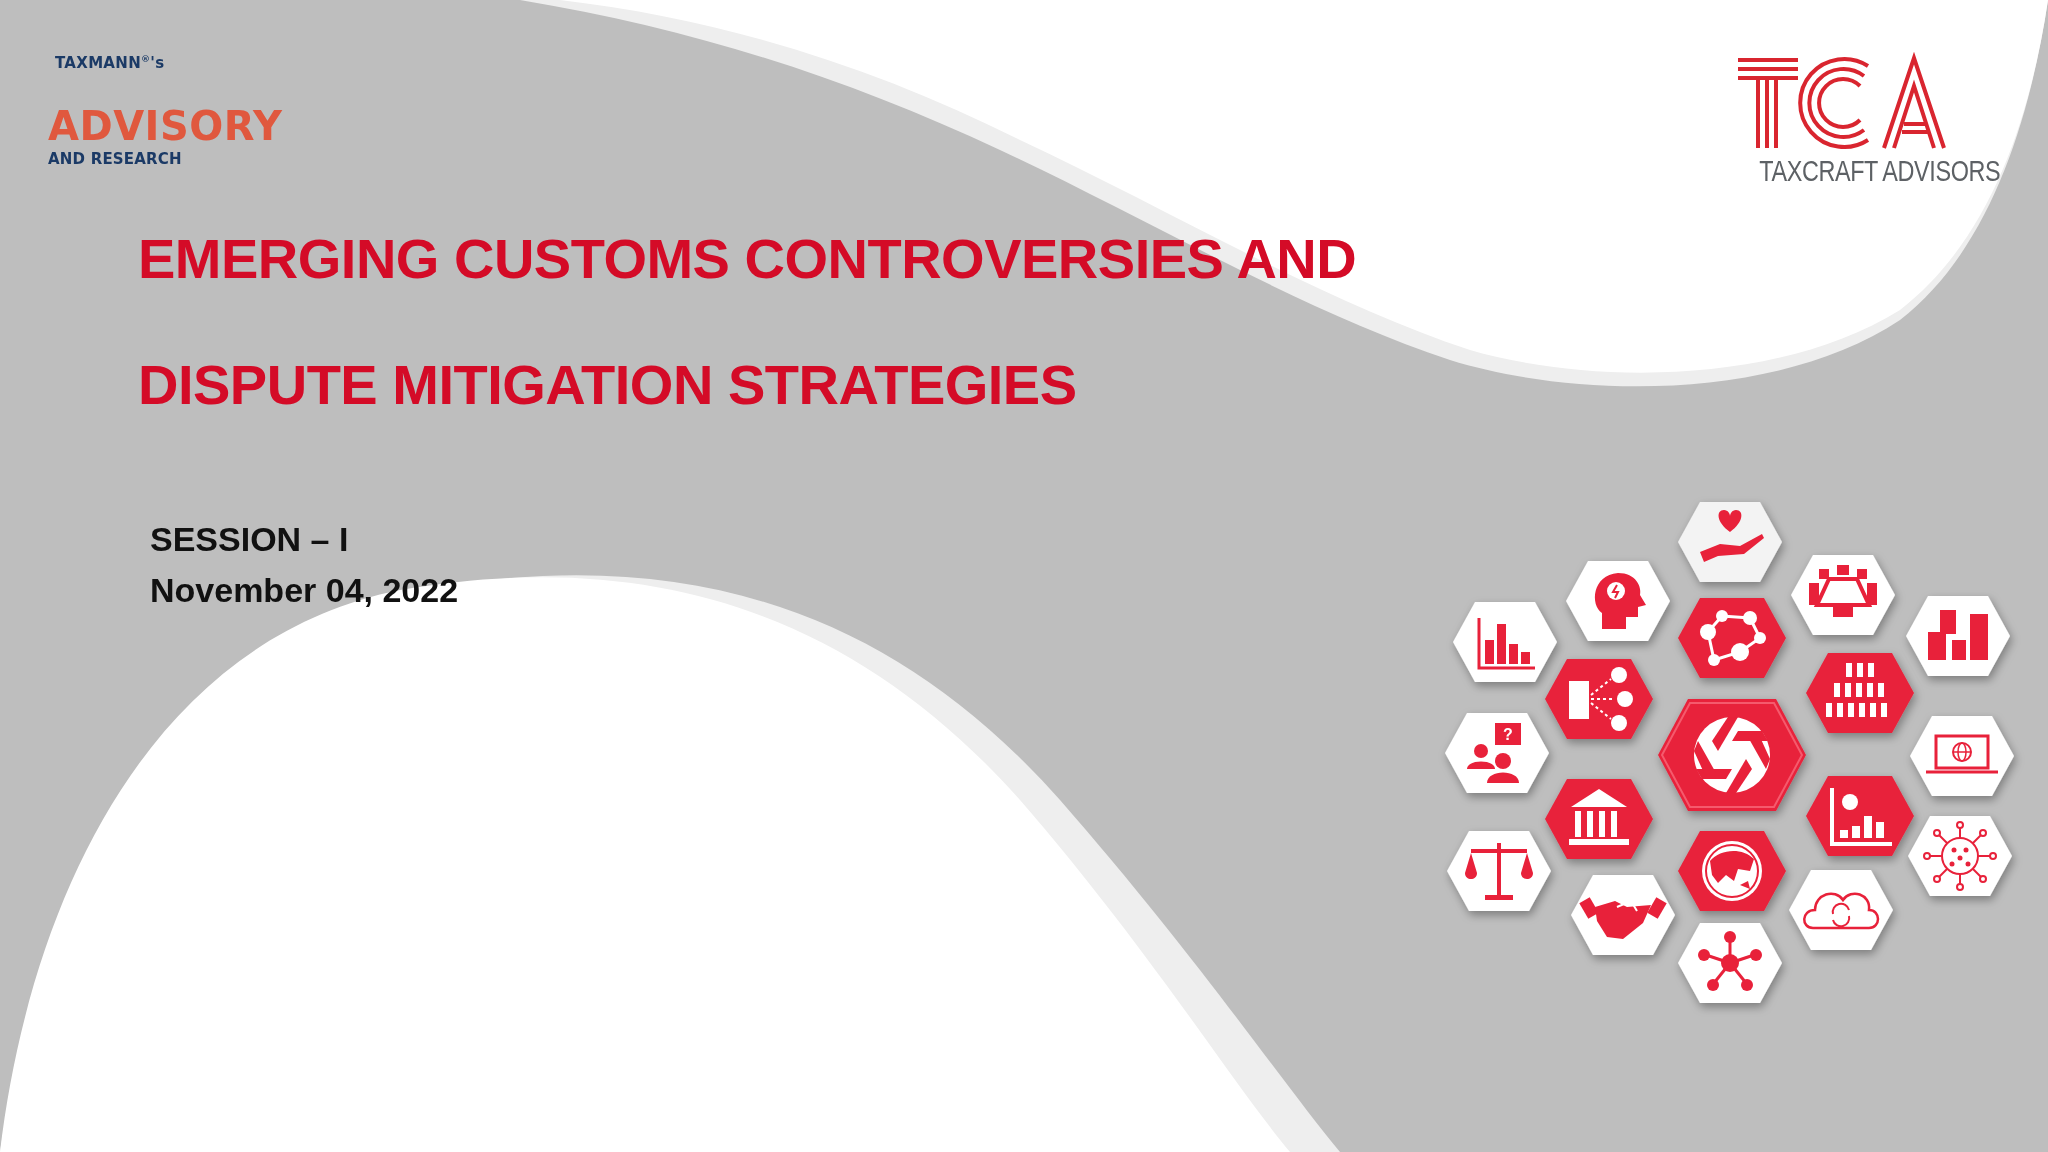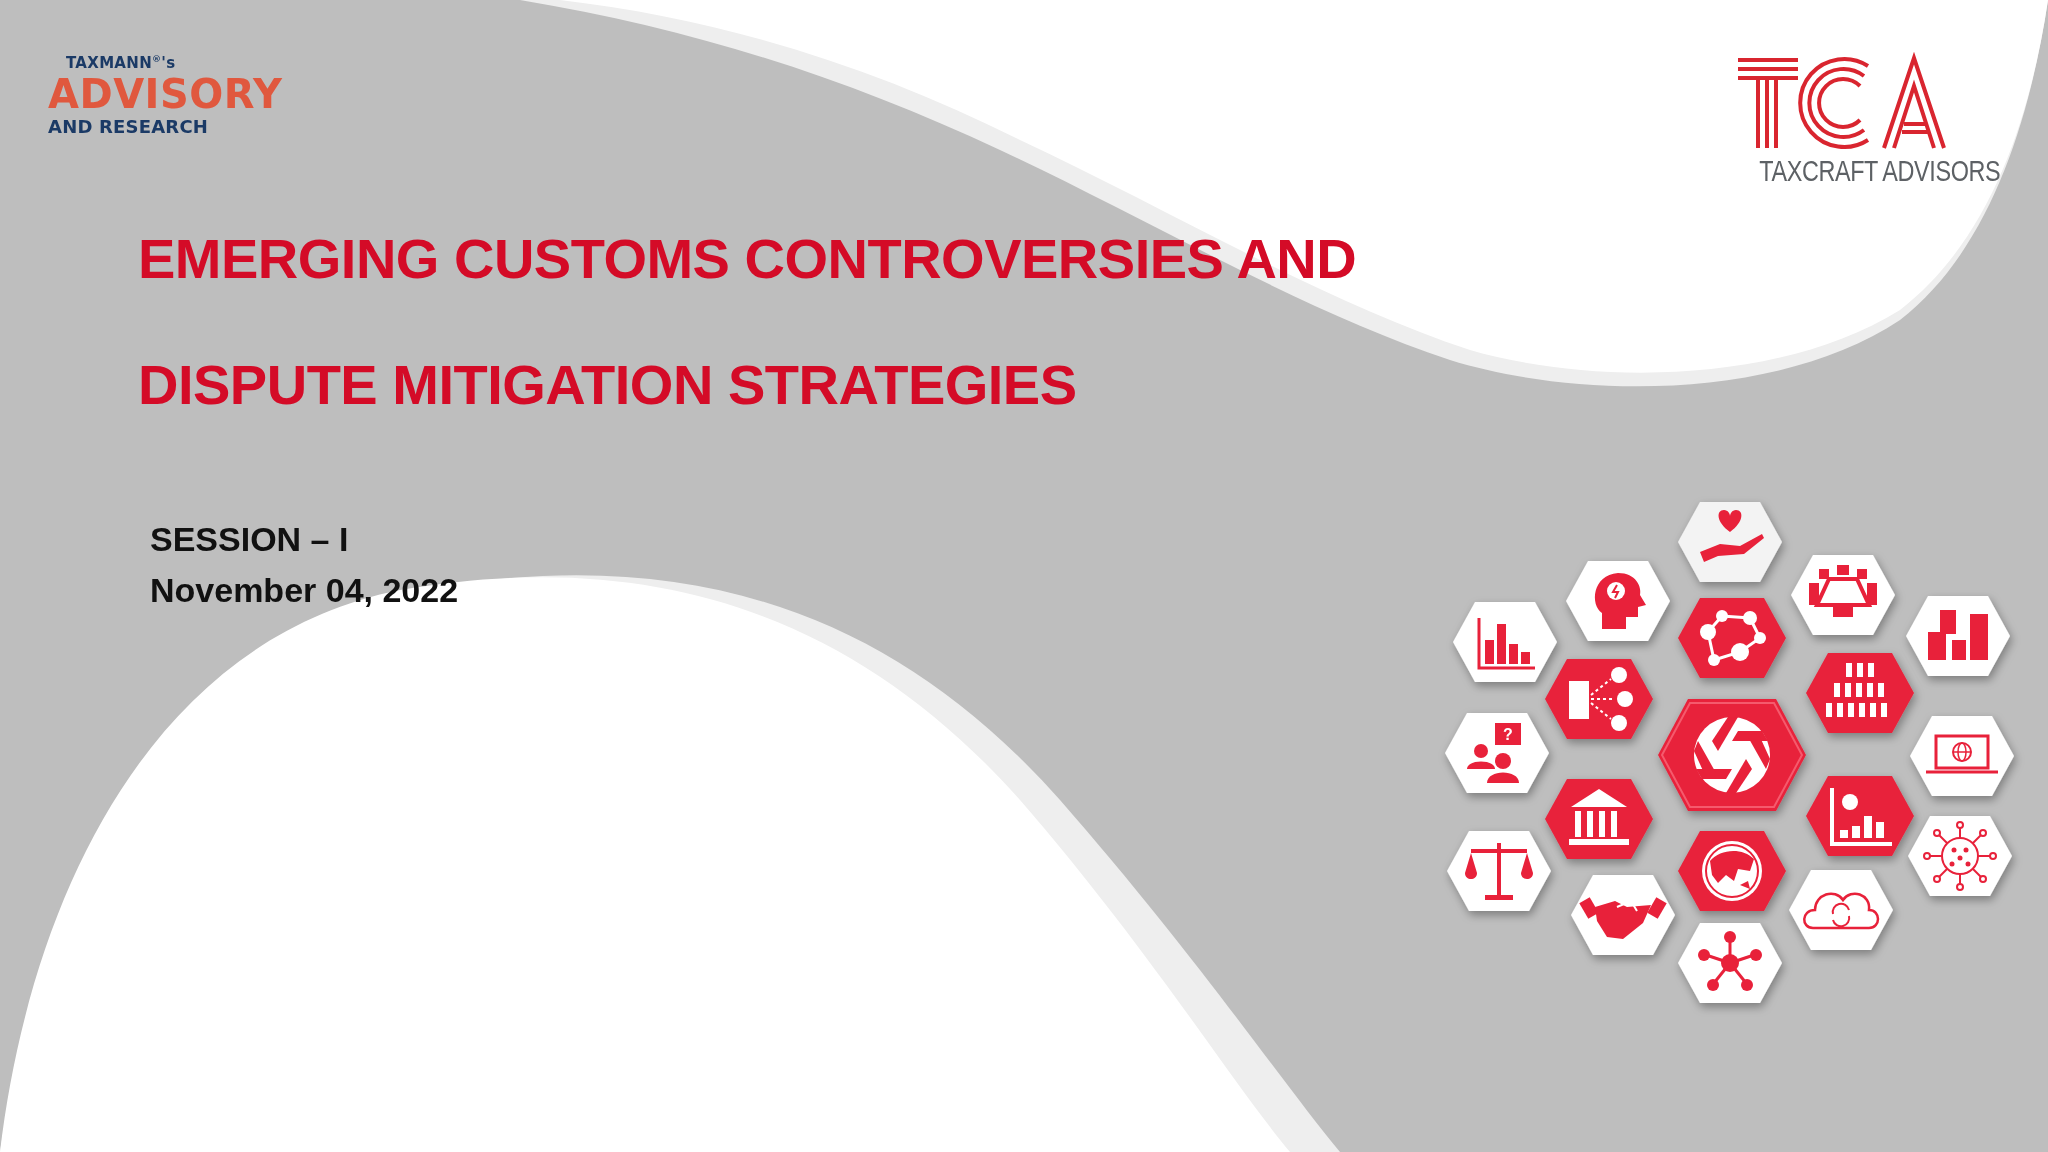--- a/index.html
+++ b/index.html
@@ -1,22 +1,22 @@
 <!DOCTYPE html>
 <html><head>
   <meta charset="utf-8">
   <style>
     html, body { margin:0; padding:0; }
     body { width:2048px; height:1152px; overflow:hidden; position:relative; background:#bebebe; font-family:"Liberation Sans", sans-serif; }
     .bg { position:absolute; left:0; top:0; width:2048px; height:1152px; }
     .brand-left { position:absolute; left:48px; top:54px; }
-    .brand-left .pre { font-family:"DejaVu Sans", sans-serif; font-weight:bold; font-size:15px; color:#1b3a66; letter-spacing:0.3px; margin-left:18px; }
+    .brand-left .pre { font-family:"DejaVu Sans", sans-serif; font-weight:bold; font-size:15px; color:#1b3a66; letter-spacing:0.3px; margin-left:7px; }
     .brand-left .pre sup { font-size:9px; }
-    .brand-left .big { font-family:"DejaVu Sans", sans-serif; font-weight:bold; font-size:40px; color:#e0583e; line-height:44px; letter-spacing:0.5px; }
-    .brand-left .sub { font-family:"DejaVu Sans", sans-serif; font-weight:bold; font-size:18px; color:#1b3a66; line-height:22px; letter-spacing:0.2px; }
+    .brand-left .big { font-family:"DejaVu Sans", sans-serif; font-weight:bold; font-size:40px; color:#e0583e; line-height:44px; letter-spacing:0.5px;margin-top:32px; }
+    .brand-left .sub { font-family:"DejaVu Sans", sans-serif; font-weight:bold; font-size:15px; color:#1b3a66; line-height:22px; letter-spacing:0.2px; }
     .brand-right { position:absolute; left:1736px; top:52px; width:212px; text-align:center; }
     .tca-logo { display:block; }
     .tca-sub { font-family:"Liberation Sans", sans-serif; font-size:30px; color:#5d6165; letter-spacing:-0.5px; transform:scaleX(0.78); transform-origin:center; white-space:nowrap; margin-top:2px; }
     .title { position:absolute; left:138px; top:196px; color:#d40b27; font-family:"Liberation Sans", sans-serif; font-weight:bold; font-size:56px; line-height:126px; letter-spacing:-0.5px; }
     .session { position:absolute; left:138px; top:514px; font-family:"Liberation Sans", sans-serif; font-weight:bold; font-size:34px; line-height:51px; color:#111;margin-left:12px; }
     .hexes { position:absolute; left:0; top:0; width:2048px; height:1152px; pointer-events:none; }
     .hex { pointer-events:auto; }
   </style>
 </head>
 <body>

